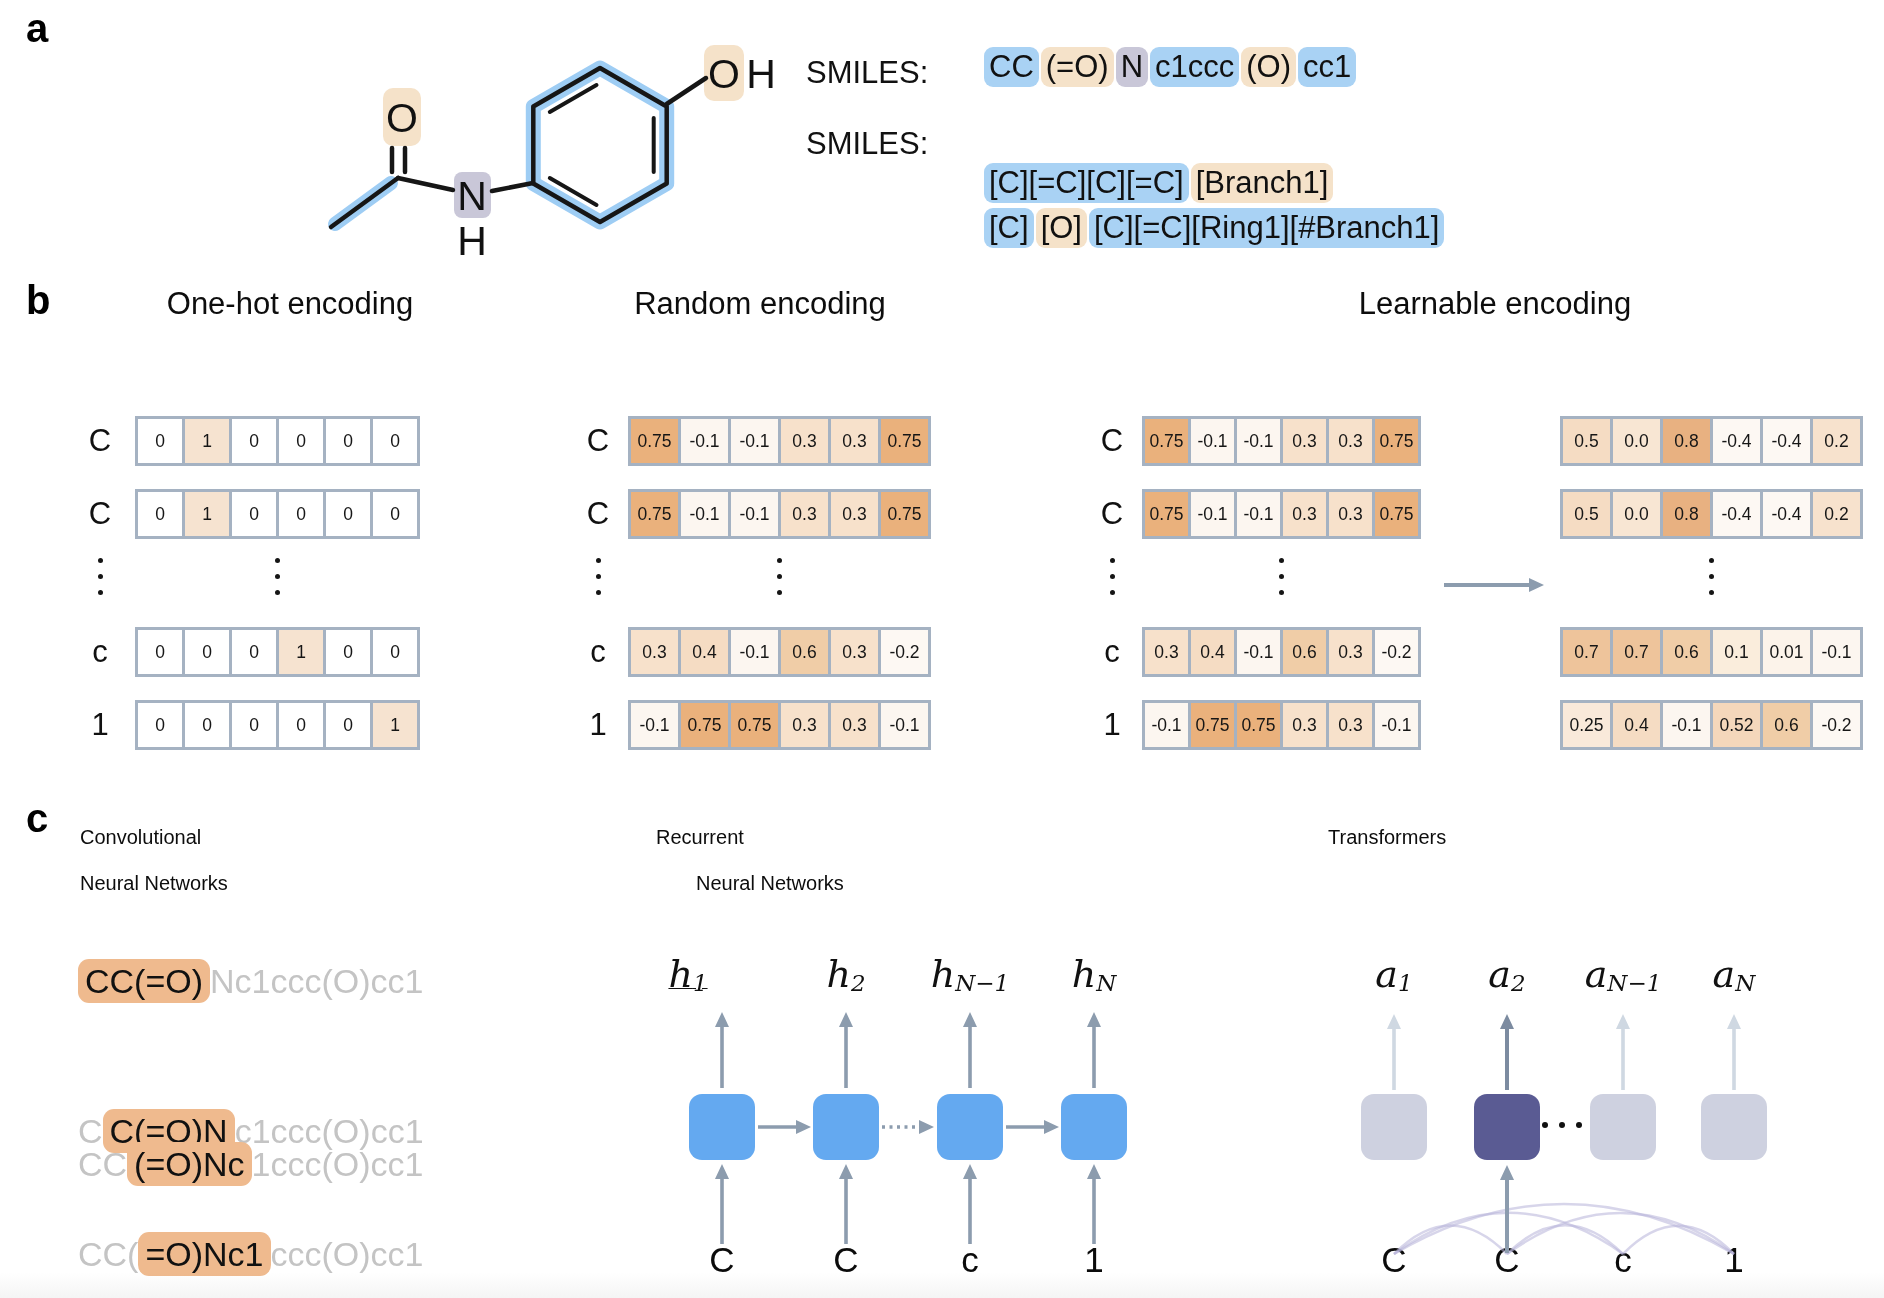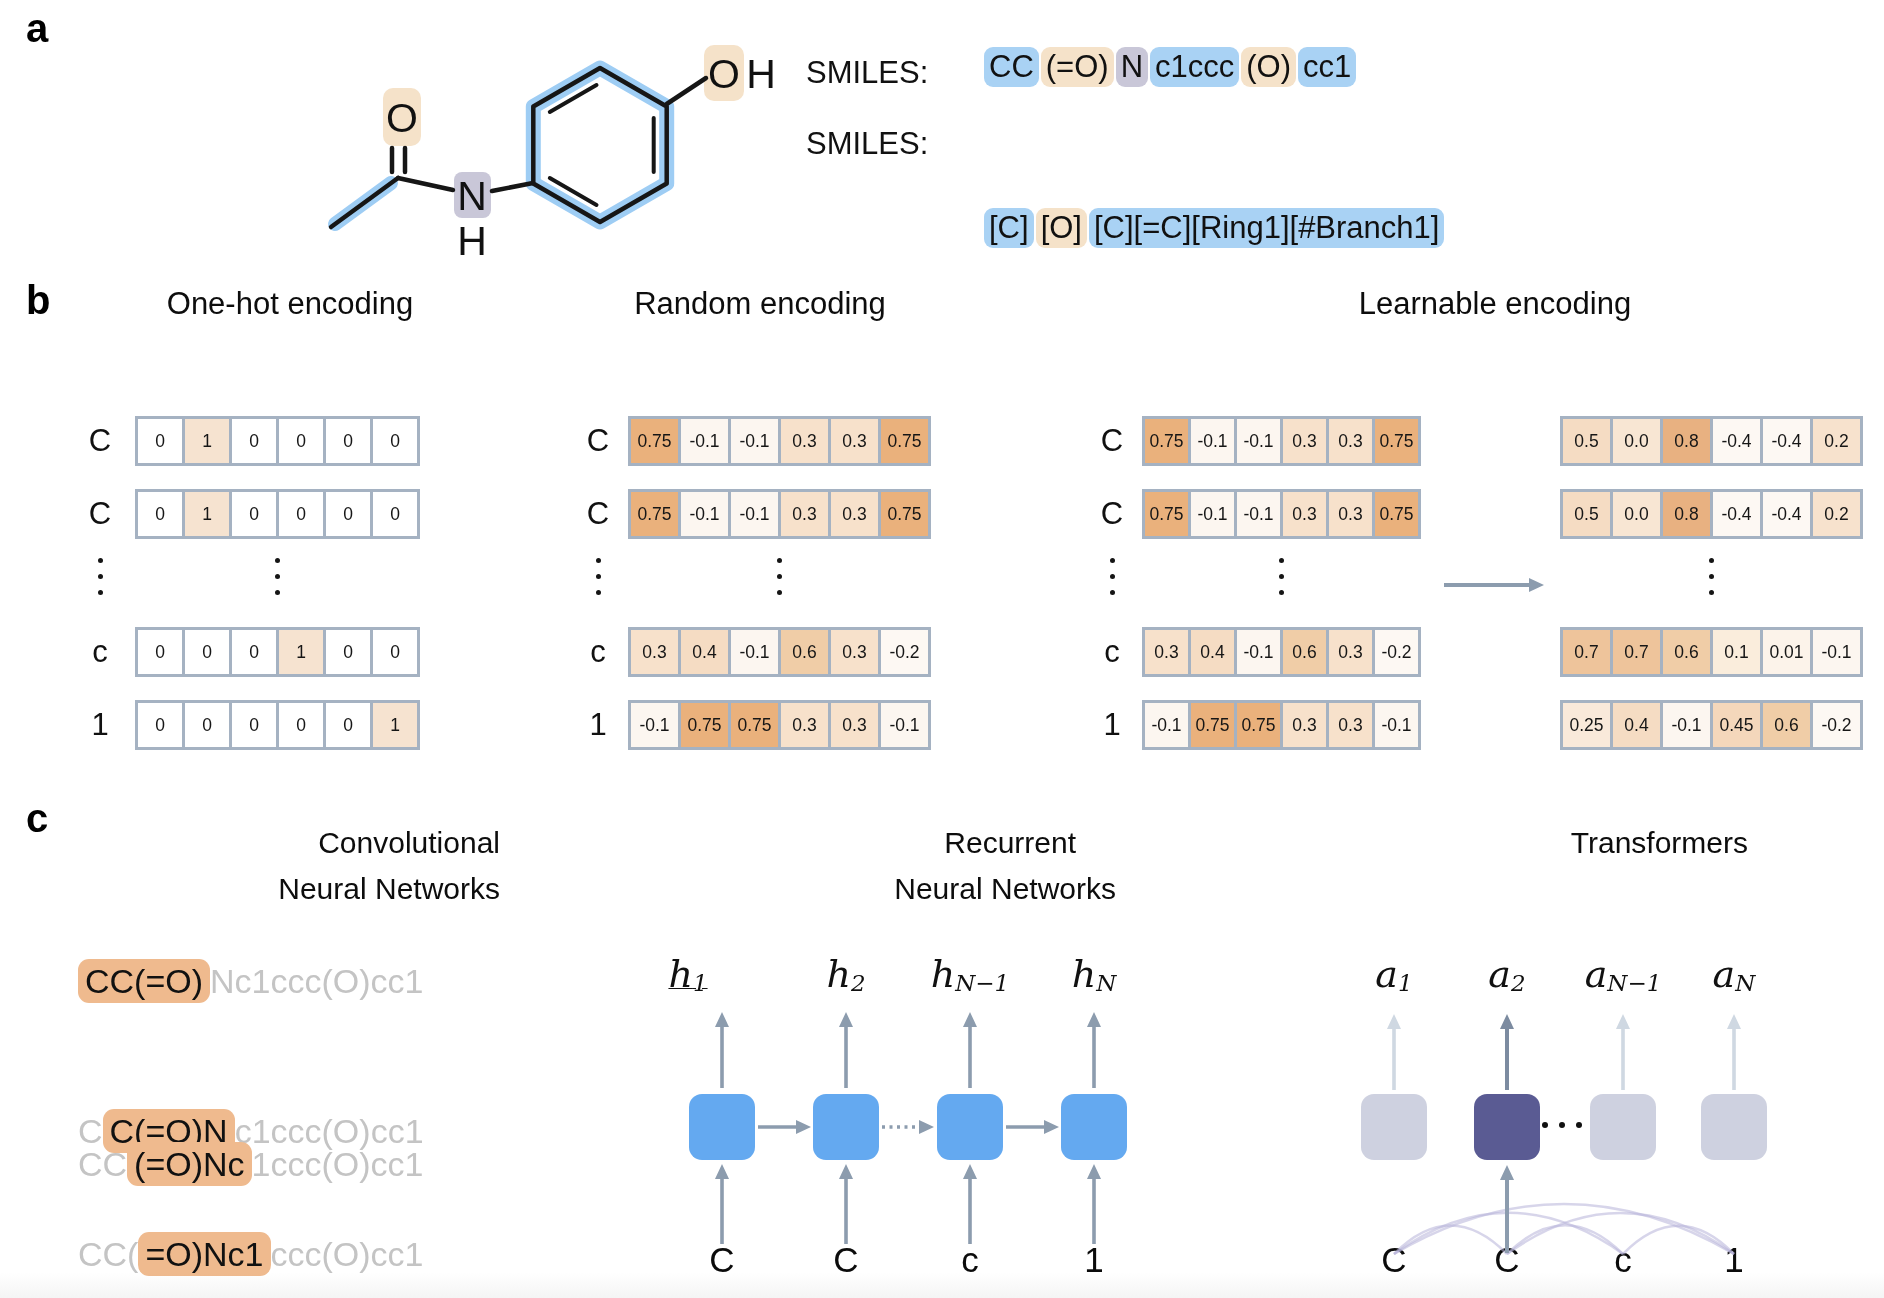--- a/index.html
+++ b/index.html
@@ -5,21 +5,21 @@
   html,body{margin:0;padding:0;background:#fff;}
   #canvas{position:relative;width:1884px;height:1298px;background:#fff;overflow:hidden;
           font-family:"Liberation Sans",sans-serif;color:#111;}
   .panel-label{position:absolute;font-size:40px;font-weight:700;color:#000;}
   .seq-label{position:absolute;font-size:31px;color:#111;}
   .tok-row{position:absolute;white-space:nowrap;text-decoration:underline;}
   .tok{display:inline-block;font-size:31px;line-height:38px;padding:1px 5px;margin-right:2px;
        border-radius:9px;color:#111;}
   .hl-blue{background:#a9d2f4;} .hl-tan{background:#f5e2c9;} .hl-gray{background:#c9c7d8;}
   .b-title{position:absolute;top:286px;width:360px;text-align:center;font-size:31px;color:#0d0d0d;}
-  .c-title{position:absolute;width:420px;text-align:right;font-size:30px;color:#0d0d0d;}
+  .c-title{position:absolute;width:420px;text-align:left;font-size:20px;color:#0d0d0d;}
   .mx-block{position:absolute;}
   .mx-label{position:absolute;width:44px;height:50px;line-height:50px;text-align:center;
             font-size:31px;color:#111;}
   .mx-row{position:absolute;display:flex;gap:3px;padding:3px;background:#a5b2c2;}
   .mx-cell{height:44px;display:flex;align-items:center;justify-content:center;
            font-size:17.5px;color:#161616;}
   .vdots{position:absolute;display:flex;flex-direction:column;gap:11px;align-items:center;width:12px;}
   .vdots .dot{width:5px;height:5px;border-radius:50%;background:#151515;}
   .cnn-line{position:absolute;left:78px;font-size:34px;white-space:nowrap;}
   .cnn-hl{background:#efba8e;color:#111;padding:3px 7px;border-radius:11px;}
@@ -72,20 +72,21 @@
       <text x="247" y="255">H</text>
       <text x="499" y="88">O</text>
       <text x="536" y="88">H</text>
     </g>
   </svg>
 
   <div class="seq-label" style="left:806px;top:55px;">SMILES:</div>
   <div class="tok-row" id="smiles-tokens" style="left:984px;top:47px;"><span class="tok hl-blue">CC</span><span class="tok hl-tan">(=O)</span><span class="tok hl-gray">N</span><span class="tok hl-blue">c1ccc</span><span class="tok hl-tan">(O)</span><span class="tok hl-blue">cc1</span></div>
 
   <div class="seq-label" style="left:806px;top:126px;">SMILES:</div>
+  <div class="tok-row" id="selfies-line-1" style="left:984px;top:163px;"><span class="tok hl-blue">[C][=C][C][=C]</span><span class="tok hl-tan">[Branch1]</span></div>
   <div class="tok-row" id="selfies-line-2" style="left:984px;top:208px;"><span class="tok hl-blue">[C]</span><span class="tok hl-tan">[O]</span><span class="tok hl-blue">[C][=C][Ring1][#Branch1]</span></div>
 
   <div class="panel-label" style="left:26px;top:278px;">b</div>
   <div class="b-title" style="left:110px;">One-hot encoding</div>
   <div class="b-title" style="left:580px;">Random encoding</div>
   <div class="b-title" style="left:1315px;">Learnable encoding</div>
 
   <div class="mx-block" id="mx-onehot" style="left:78px;top:416px;">
       <div class="mx-label" style="left: 0px; top: 0px;">C</div>
       <div class="mx-row" style="left: 57px; top: 0px;">
@@ -252,21 +253,21 @@
         <div class="mx-cell" style="width: 47px; background: rgb(238, 196, 155);">0.7</div>
         <div class="mx-cell" style="width: 47px; background: rgb(240, 205, 167);">0.6</div>
         <div class="mx-cell" style="width: 47px; background: rgb(250, 237, 220);">0.1</div>
         <div class="mx-cell" style="width: 47px; background: rgb(252, 243, 234);">0.01</div>
         <div class="mx-cell" style="width: 47px; background: rgb(252, 246, 240);">-0.1</div>
       </div>
       <div class="mx-row" style="left: 0px; top: 284px;">
         <div class="mx-cell" style="width: 47px; background: rgb(249, 233, 218);">0.25</div>
         <div class="mx-cell" style="width: 47px; background: rgb(245, 220, 195);">0.4</div>
         <div class="mx-cell" style="width: 47px; background: rgb(252, 246, 240);">-0.1</div>
-        <div class="mx-cell" style="width: 47px; background: rgb(244, 215, 187);">0.45</div>
+        <div class="mx-cell" style="width: 47px; background: rgb(244, 215, 187);">0.52</div>
         <div class="mx-cell" style="width: 47px; background: rgb(240, 205, 167);">0.6</div>
         <div class="mx-cell" style="width: 47px; background: rgb(253, 248, 243);">-0.2</div>
       </div>
       <div class="vdots" style="left: 145.5px; top: 142px;">
         <div class="dot"></div>
         <div class="dot"></div>
         <div class="dot"></div>
       </div>
     </div>
 

